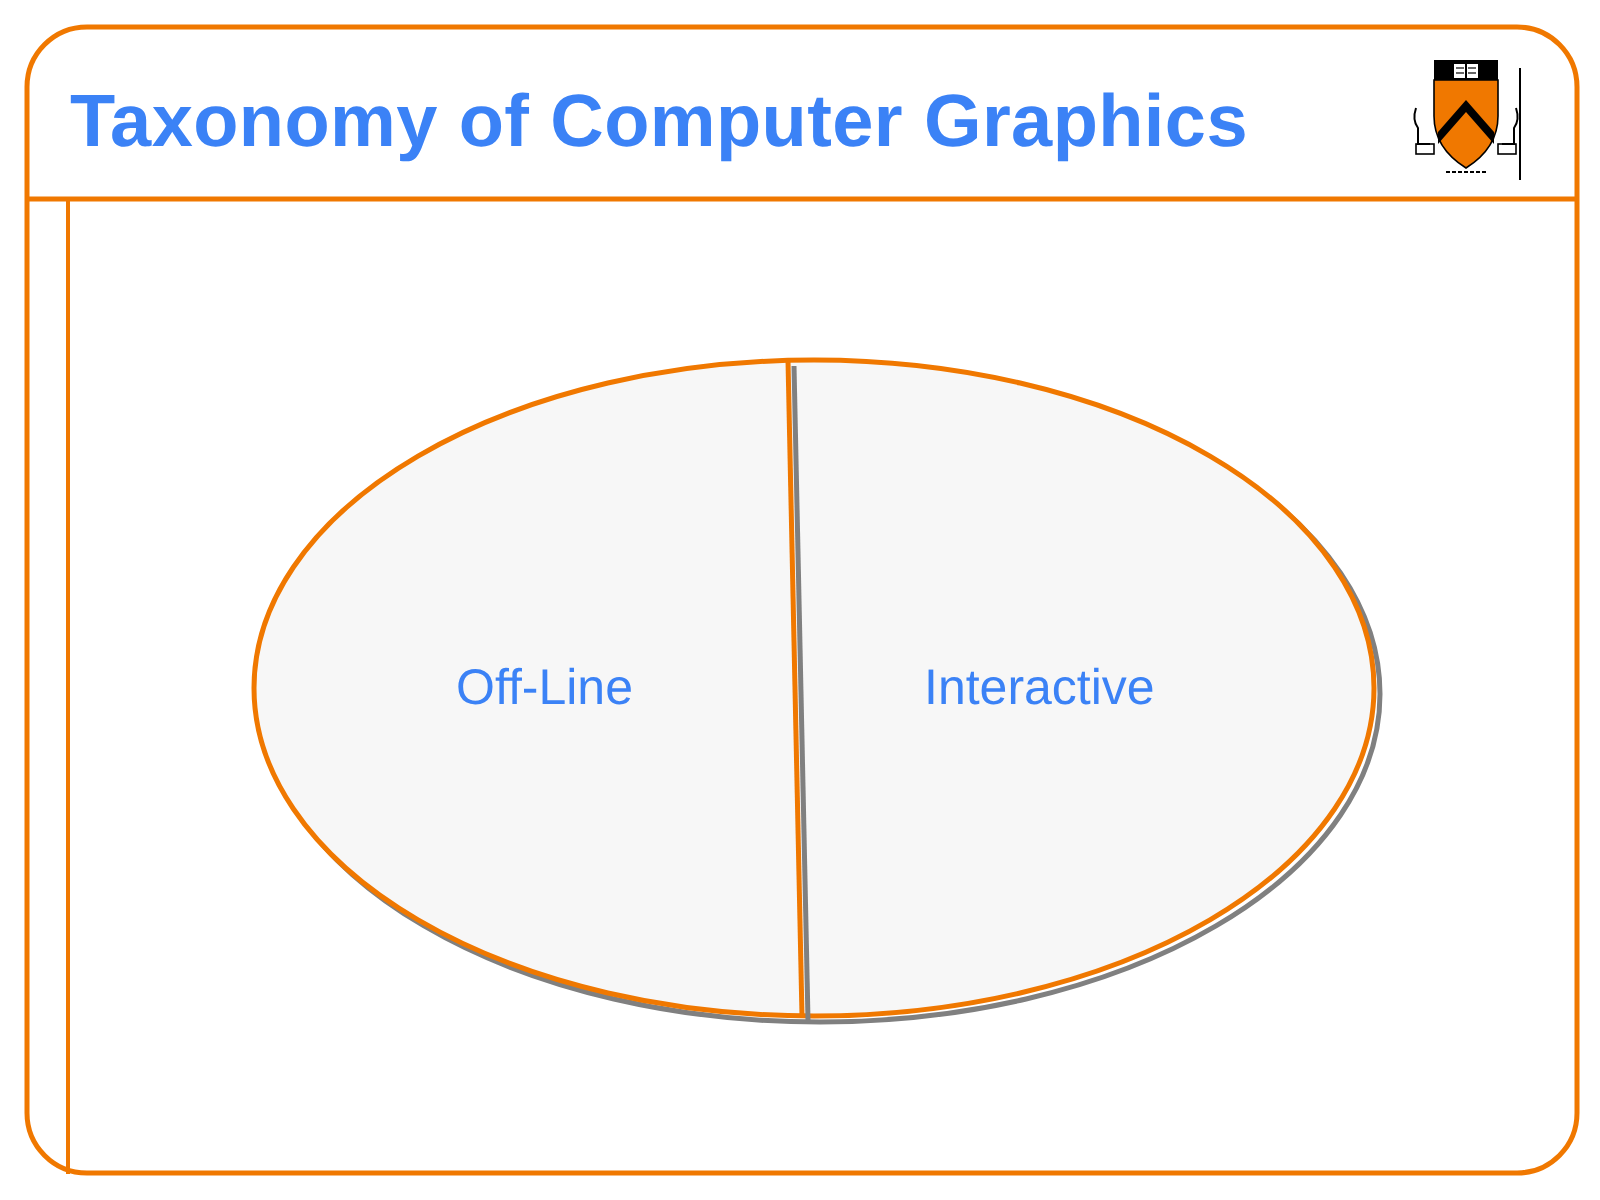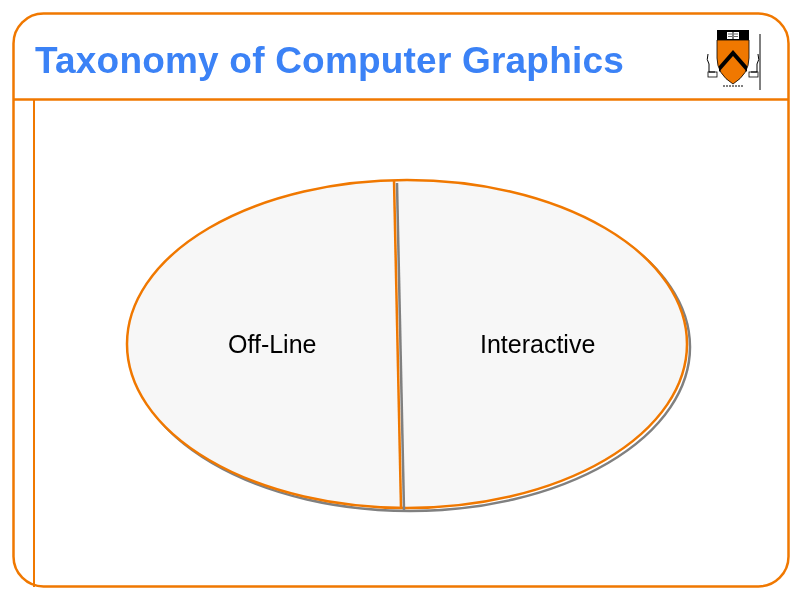--- a/index.html
+++ b/index.html
@@ -7,24 +7,24 @@
     .frame-svg { position: absolute; left: 0; top: 0; }
     .title {
       position: absolute; left: 35px; top: 40px;
       font-family: "Liberation Sans", sans-serif;
       font-weight: bold; font-size: 37px; color: #3b82f6;
       letter-spacing: 0.2px; white-space: nowrap;
     }
     .logo { position: absolute; left: 705px; top: 28px; width: 56px; height: 66px; }
     .label {
       position: absolute; font-family: "Liberation Sans", sans-serif;
-      font-size: 25px; color: #000000; white-space: nowrap;
+      font-size: 25px; color: #3b82f6; white-space: nowrap;
     }
     .label-offline { left: 228px; top: 330px; }
-    .label-interactive { left: 480px; top: 330px; }
+    .label-interactive { left: 462px; top: 330px; }
   </style>
 </head>
 <body>
 
 <svg class="frame-svg" width="800" height="600" viewBox="0 0 800 600" xmlns="http://www.w3.org/2000/svg">
 
   <rect x="13.5" y="13.5" width="775" height="573" rx="30" ry="30" fill="none" stroke="#F07800" stroke-width="2.5"></rect>
 
   <line x1="13" y1="99.5" x2="789" y2="99.5" stroke="#F07800" stroke-width="2.5"></line>
 

